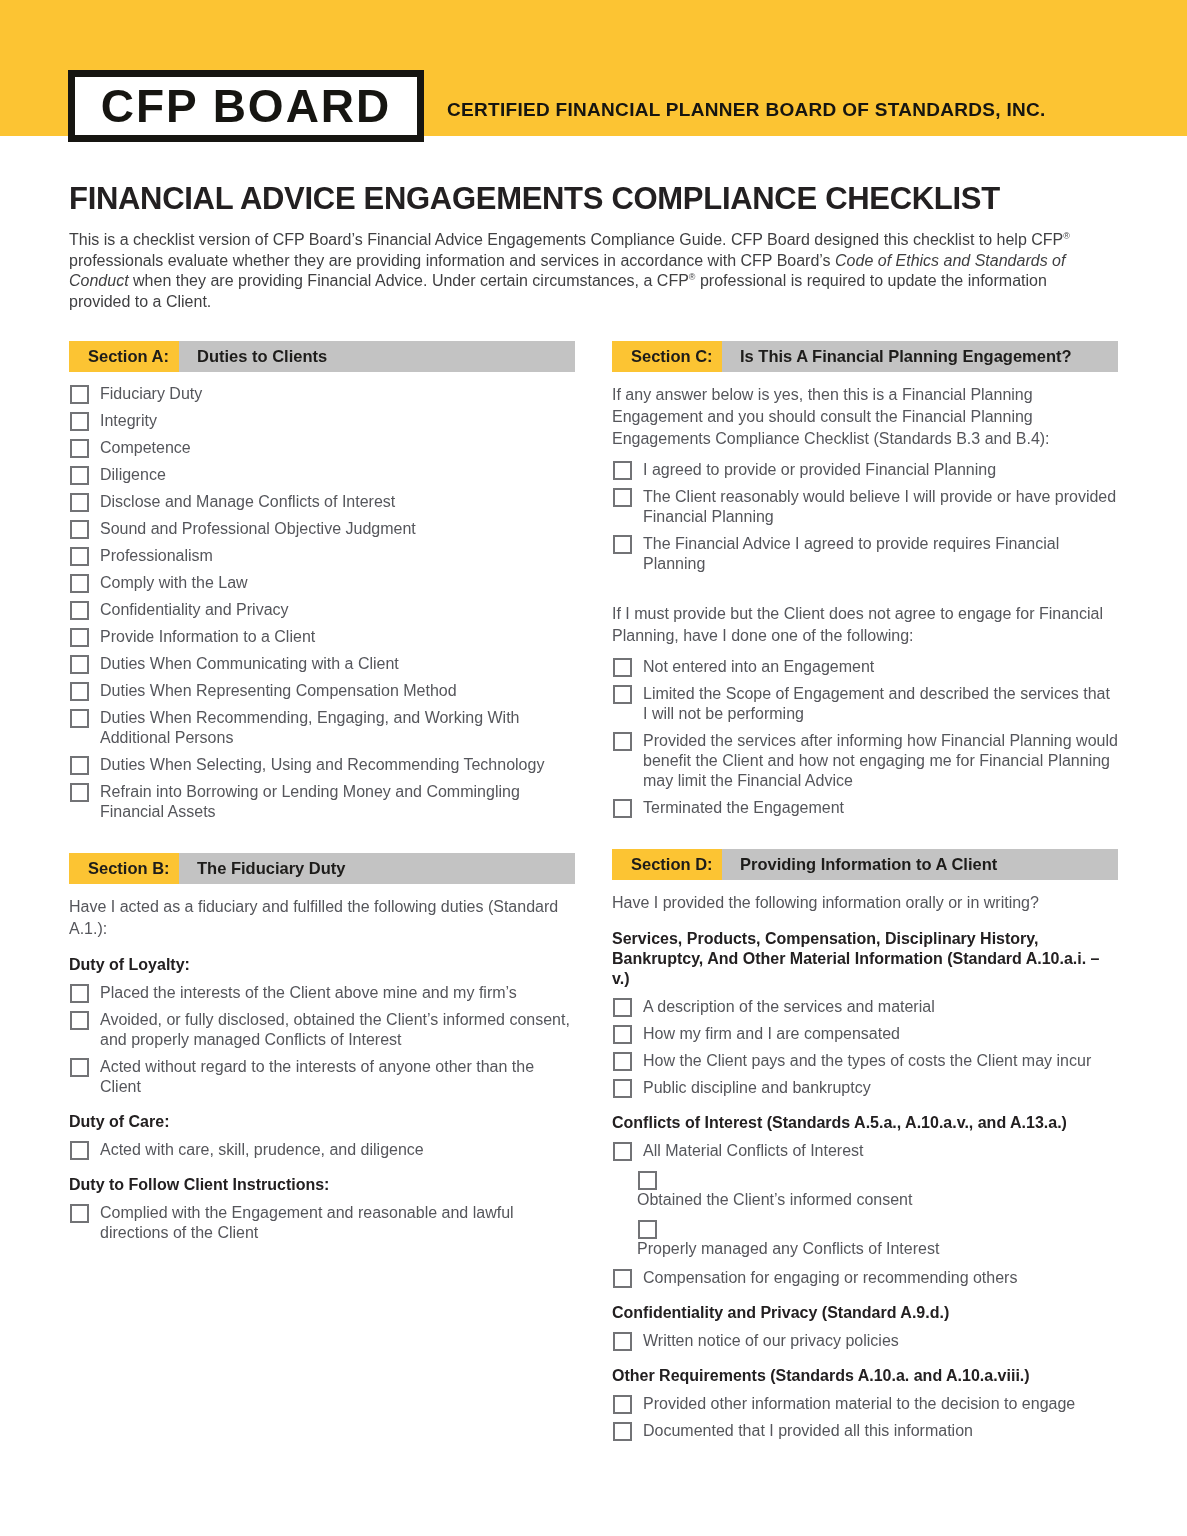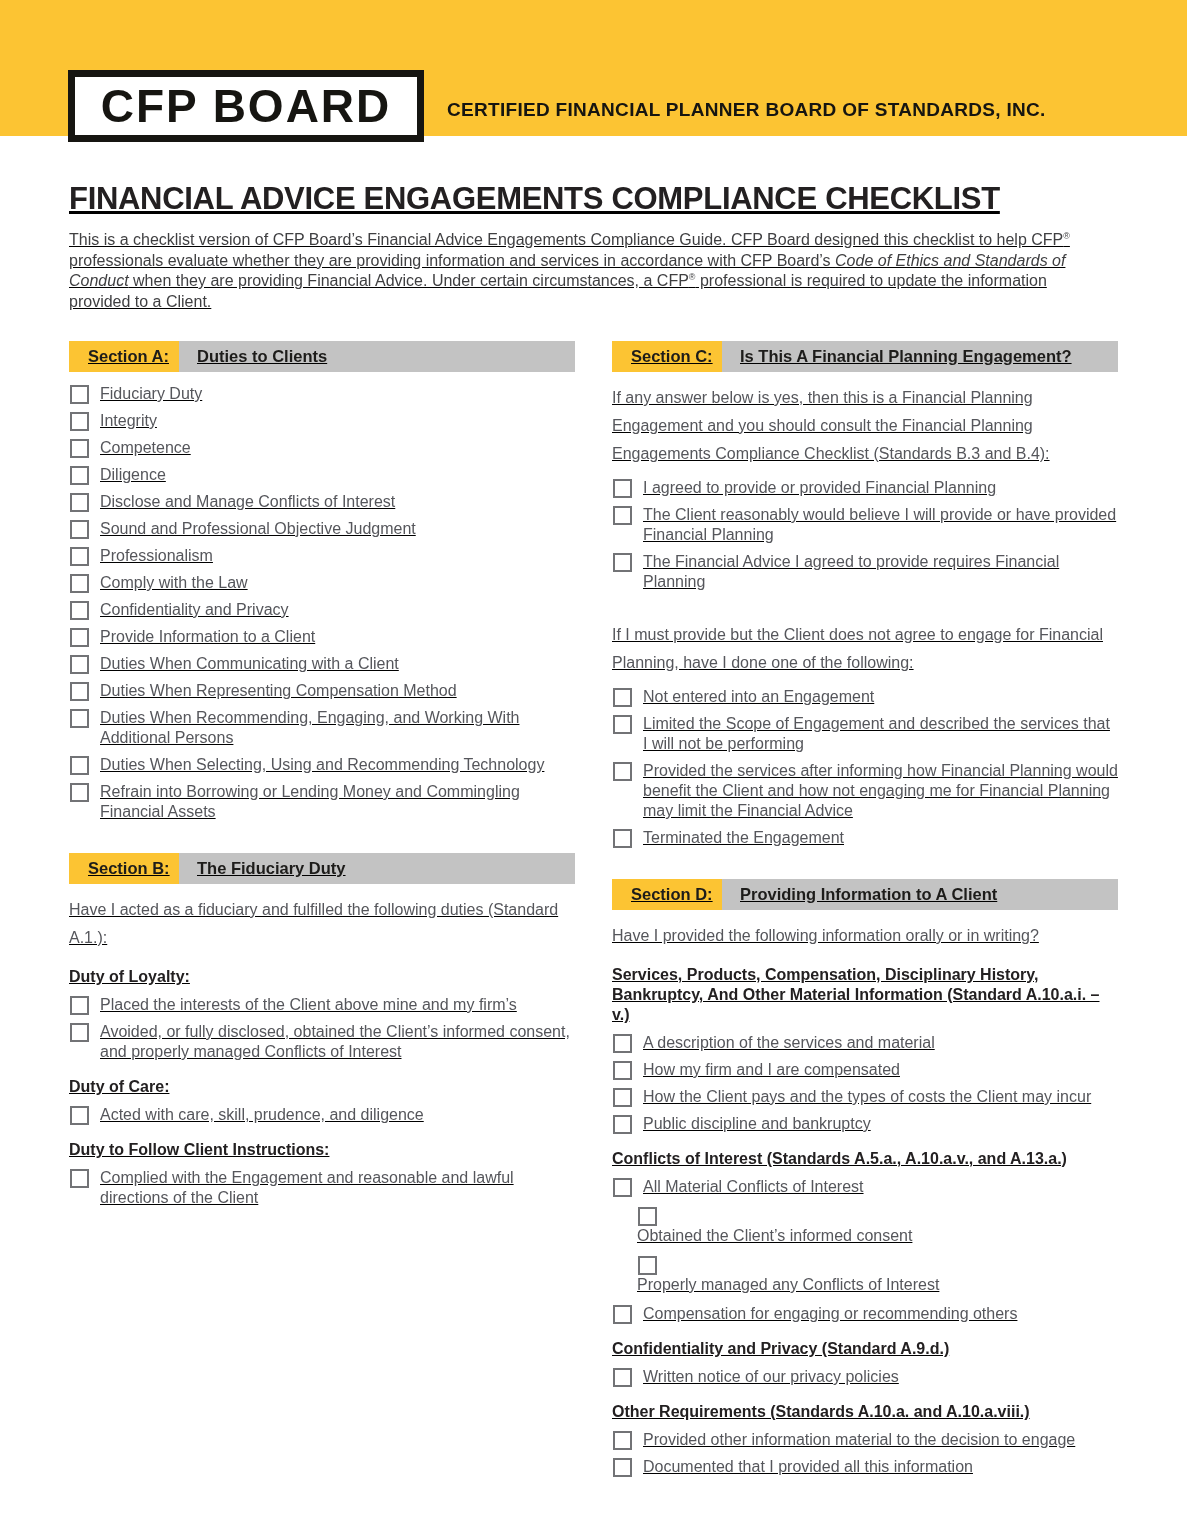--- a/index.html
+++ b/index.html
@@ -41,21 +41,21 @@
     position: absolute;
     left: 447px;
     top: 99px;
     font-size: 19px;
     font-weight: bold;
     letter-spacing: 0.3px;
     color: #161511;
     white-space: nowrap;
   }
   
-  .content { padding: 0 69px; text-decoration: underline; }
+  .content { padding: 0 69px; }
   .page-title {
     margin: 45px 0 0 0;
     font-size: 31px;
     font-weight: bold;
     letter-spacing: -0.3px;
     color: #232021;
   }
   .intro {
     margin: 13px 0 0 0;
     max-width: 1020px;
@@ -113,21 +113,21 @@
   }
   .item-label {
     font-size: 16px;
     line-height: 20px;
     color: #55565B;
   }
   .item.level2 { margin-left: 25px; margin-top: 9px; margin-bottom: 9px; flex-direction: column; }
   .para {
     margin: 0 0 10px 0;
     font-size: 16px;
-    line-height: 28px;
+    line-height: 22px;
     color: #55565B;
   }
   .item + .para, .sec-body .item + p.para { margin-top: 29px; }
   .subhead {
     margin: 15px 0 8px 0;
     font-size: 16px;
     line-height: 20px;
     font-weight: bold;
     color: #232021;
   }
@@ -226,20 +226,24 @@
             <p class="para">Have I acted as a fiduciary and fulfilled the following duties (Standard A.1.):</p>
             <h3 class="subhead">Duty of Loyalty:</h3>
             <div class="item">
               <span class="cb"></span>
               <span class="item-label">Placed the interests of the Client above mine and my firm’s</span>
             </div>
             <div class="item">
               <span class="cb"></span>
               <span class="item-label">Avoided, or fully disclosed, obtained the Client’s informed consent, and properly managed Conflicts of Interest</span>
             </div>
+            <div class="item">
+              <span class="cb"></span>
+              <span class="item-label">Acted without regard to the interests of anyone other than the Client</span>
+            </div>
             <h3 class="subhead">Duty of Care:</h3>
             <div class="item">
               <span class="cb"></span>
               <span class="item-label">Acted with care, skill, prudence, and diligence</span>
             </div>
             <h3 class="subhead">Duty to Follow Client Instructions:</h3>
             <div class="item">
               <span class="cb"></span>
               <span class="item-label">Complied with the Engagement and reasonable and lawful directions of the Client</span>
             </div>

